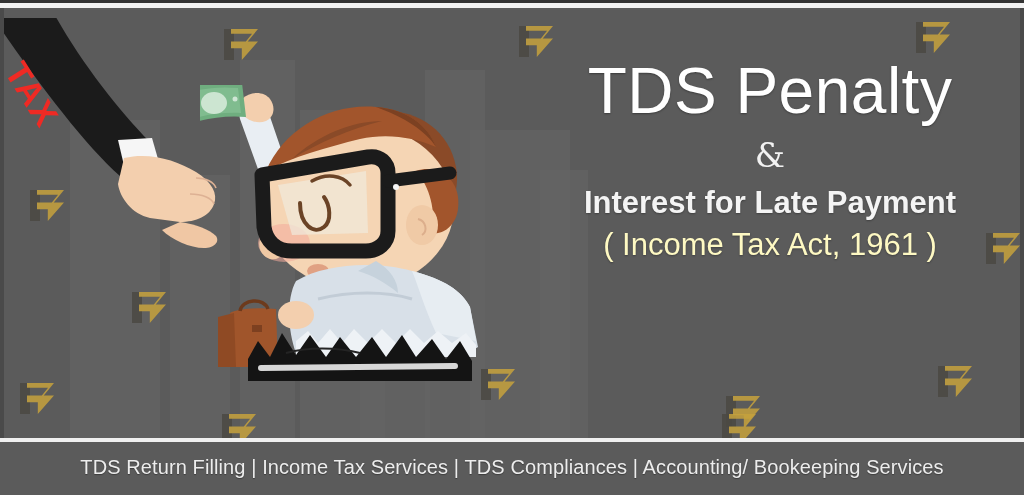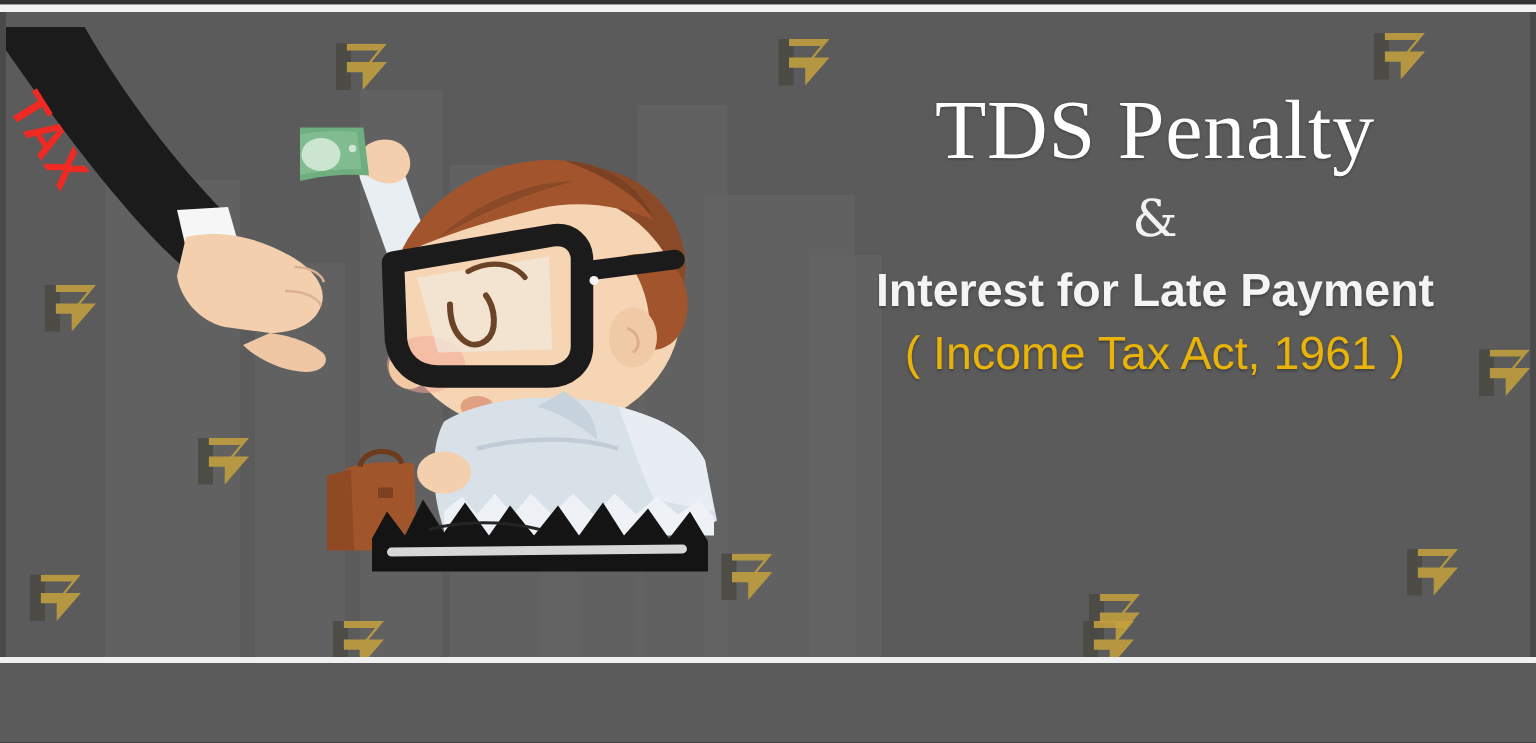--- a/index.html
+++ b/index.html
@@ -54,40 +54,39 @@
     background:#c6a23d;
     clip-path:polygon(0 0,100% 0,62% 40%,100% 40%,40% 100%,40% 62%,0 62%,0 40%,55% 40%,78% 15%,0 15%);
   }
 
   
   .textcol{
     position:absolute;left:520px;top:58px;width:500px;
     text-align:center;color:#ffffff;
   }
   .title{
-    font-size:56px;font-weight:300;letter-spacing:.5px;
+    font-size:64px;font-weight:300;letter-spacing:.5px;
     line-height:1.04;margin:0 0 10px 0;
     text-shadow:0 1px 2px rgba(0,0,0,.35);
-    font-family:Liberation Serif, serif;
   }
   .sub1{
     font-size:31px;font-weight:300;letter-spacing:.2px;
     margin:0 0 6px 0;color:#f4f4f4;
     text-shadow:0 1px 2px rgba(0,0,0,.3);
   }
   .amp{
     font-size:34px;font-weight:300;margin:8px 0 10px 0;color:#f2f2f2;
     font-family:"DejaVu Serif", serif;
   }
   .sub2{
     font-size:31px;font-weight:700;margin:0 0 6px 0;color:#f4f4f4;
     text-shadow:0 1px 2px rgba(0,0,0,.3);
   }
   .sub3{
-    font-size:31px;font-weight:300;margin:0;color:#eab308;
+    font-size:31px;font-weight:300;margin:0;color:#fef9c3;
     text-shadow:0 1px 2px rgba(0,0,0,.3);
   }
 
   
   .footer-text{
     position:absolute;left:0;top:456px;width:1024px;
     text-align:center;color:#ededed;
     font-size:20px;font-weight:300;letter-spacing:.1px;
     text-shadow:0 1px 1px rgba(0,0,0,.35);
   }
@@ -282,13 +281,14 @@
     <div class="sub3">( Income Tax Act, 1961 )</div>
   </div>
 
   <div class="top-strip"></div>
   <div class="top-rule"></div>
   <div class="left-edge"></div>
   <div class="right-edge"></div>
   <div class="bottom-rule"></div>
   <div class="bottom-band"></div>
 
+  <div class="footer-text">TDS Return Filling | Income Tax Services | TDS Compliances | Accounting/ Bookeeping Services</div>
 </div>
 
 </body></html>

